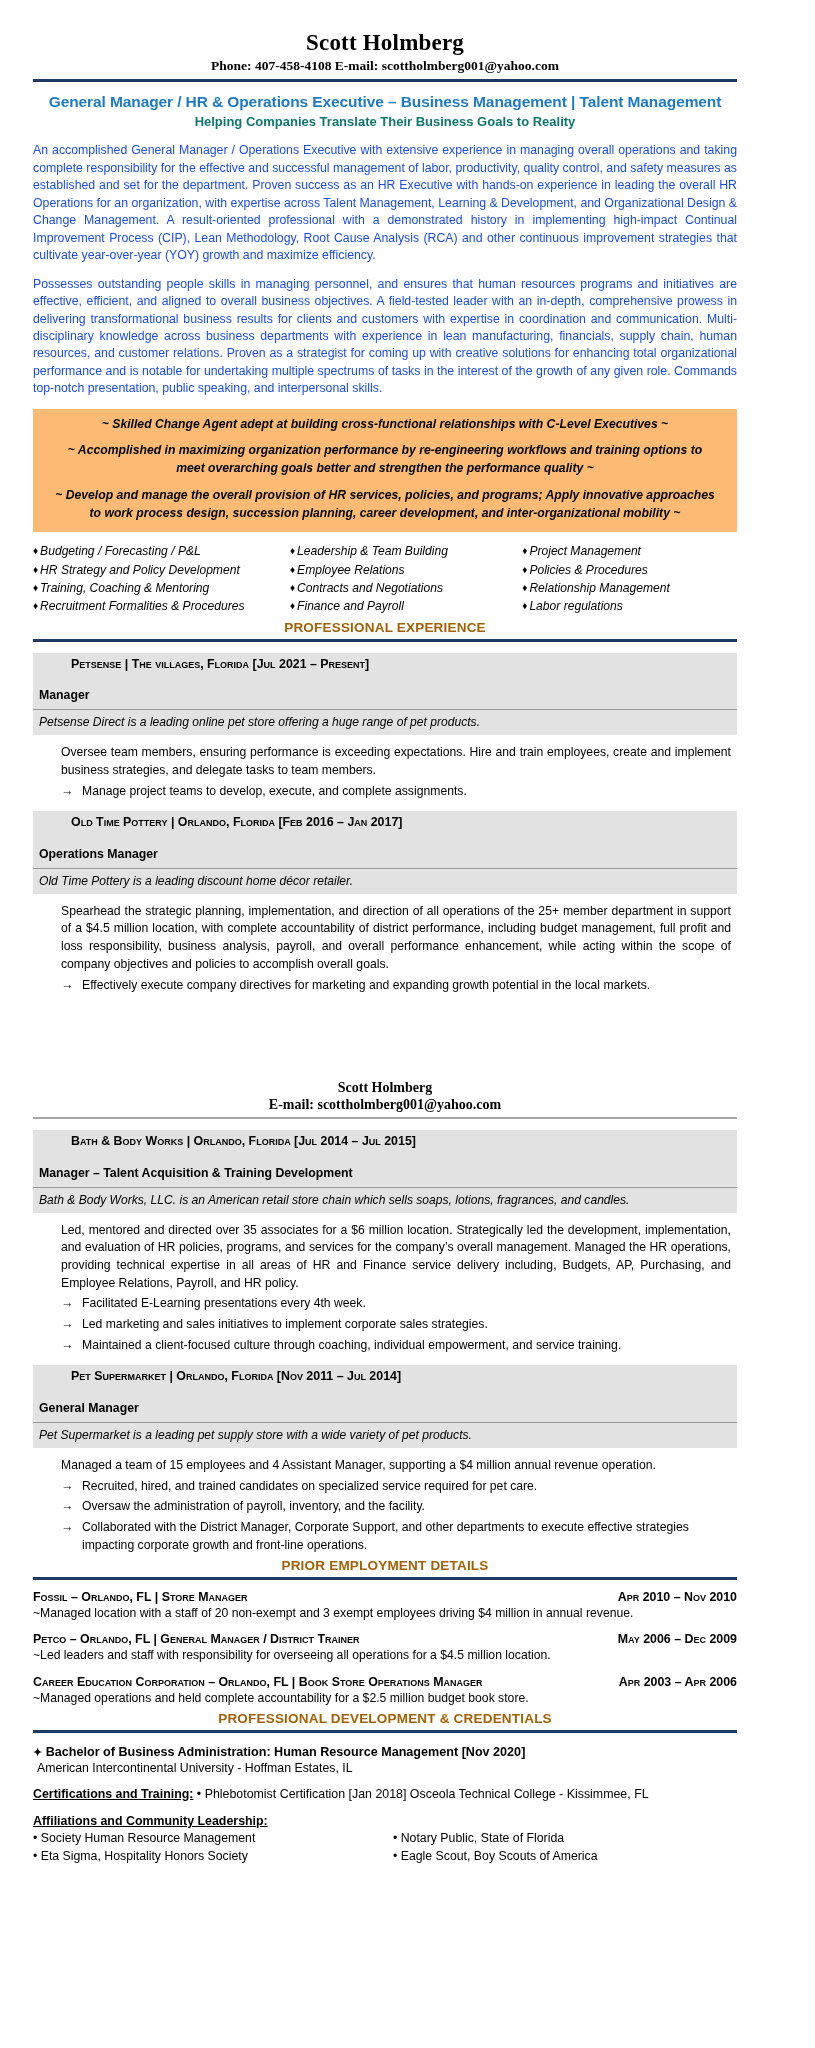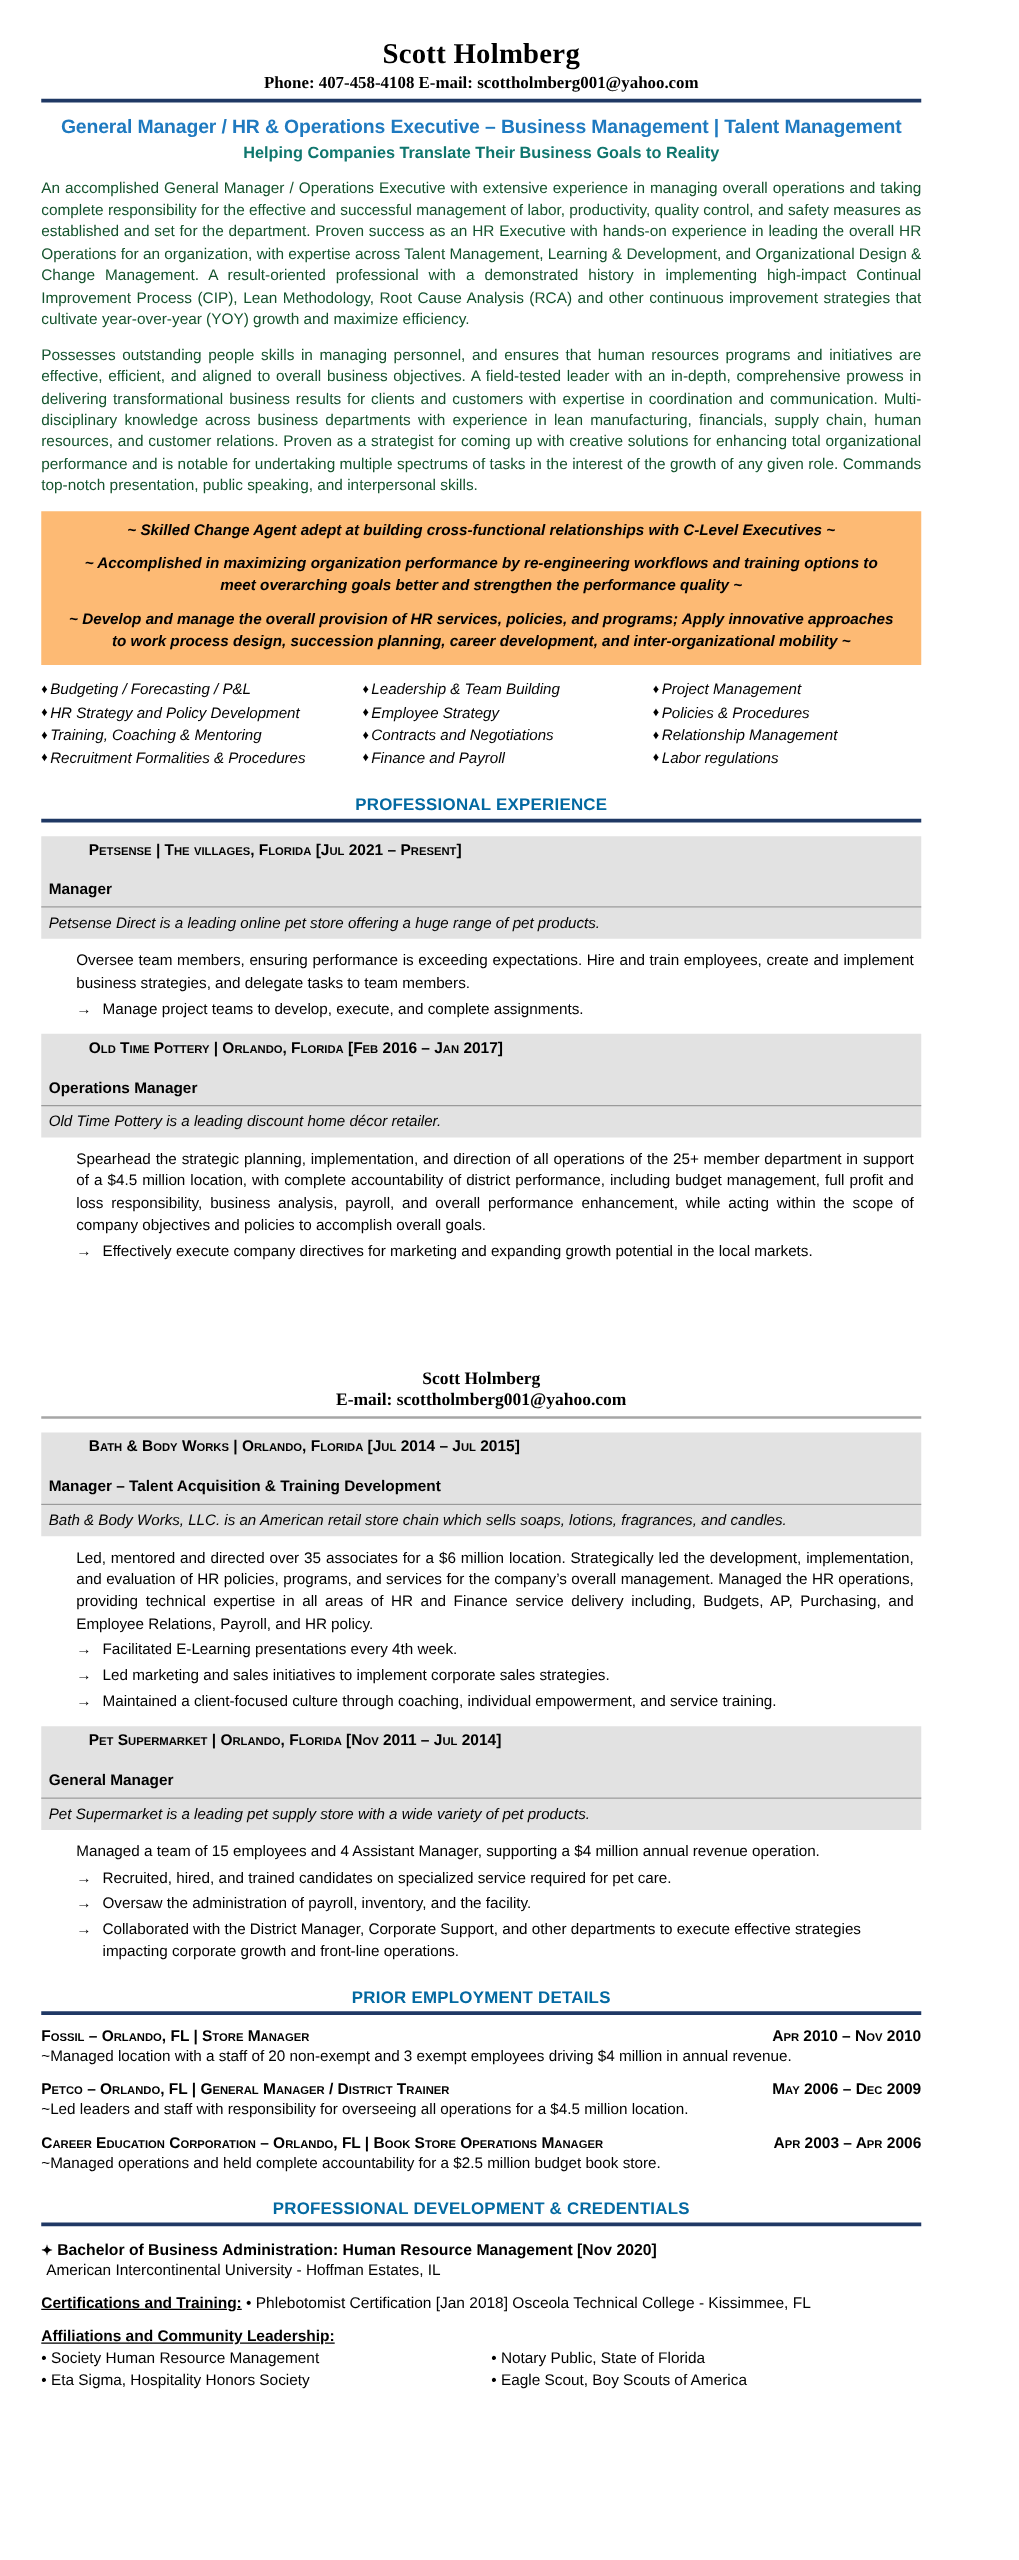--- a/index.html
+++ b/index.html
@@ -69,21 +69,21 @@
 
   
   .summary {
     margin-top: 13px;
   }
   .summary p {
     margin: 0 0 11px 0;
     font-size: 12.3px;
     line-height: 1.42;
     text-align: justify;
-    color: #14532d;
+    color: #1d4ed8;
   }
 
   
   .statements {
     background: #fdba74;
     padding: 7px 20px 8px 20px;
     margin-top: 2px;
   }
   .statements .stmt {
     font-style: italic;
@@ -109,25 +109,25 @@
     font-style: italic;
     font-size: 12.1px;
     line-height: 1.52;
     white-space: nowrap;
   }
   .comp-item .dot { font-style: normal; font-size: 10px; vertical-align: 1px; padding-right: 2px;}
 
   
   .section-head {
     text-align: center;
-    color: #0369a1;
+    color: #a16207;
     font-weight: bold;
     font-size: 13.5px;
     letter-spacing: .2px;
-    margin-top: 20px;
+    margin-top: 4px;
   }
   .section-rule {
     border: none;
     border-top: 3px solid #1f3864;
     margin: 4px 0 0 0;
   }
 
   
   .job { margin-top: 11px; }
   .job-head {
@@ -284,21 +284,21 @@
 
   <div class="competencies">
     <div class="comp-col c1">
       <div class="comp-item"><span class="dot">♦</span><span>Budgeting / Forecasting / P&amp;L</span></div>
       <div class="comp-item"><span class="dot">♦</span><span>HR Strategy and Policy Development</span></div>
       <div class="comp-item"><span class="dot">♦</span><span>Training, Coaching &amp; Mentoring</span></div>
       <div class="comp-item"><span class="dot">♦</span><span>Recruitment Formalities &amp; Procedures</span></div>
     </div>
     <div class="comp-col c2">
       <div class="comp-item"><span class="dot">♦</span><span>Leadership &amp; Team Building</span></div>
-      <div class="comp-item"><span class="dot">♦</span><span>Employee Strategy</span></div>
+      <div class="comp-item"><span class="dot">♦</span><span>Employee Relations</span></div>
       <div class="comp-item"><span class="dot">♦</span><span>Contracts and Negotiations</span></div>
       <div class="comp-item"><span class="dot">♦</span><span>Finance and Payroll</span></div>
     </div>
     <div class="comp-col c3">
       <div class="comp-item"><span class="dot">♦</span><span>Project Management</span></div>
       <div class="comp-item"><span class="dot">♦</span><span>Policies &amp; Procedures</span></div>
       <div class="comp-item"><span class="dot">♦</span><span>Relationship Management</span></div>
       <div class="comp-item"><span class="dot">♦</span><span>Labor regulations</span></div>
     </div>
   </div>

